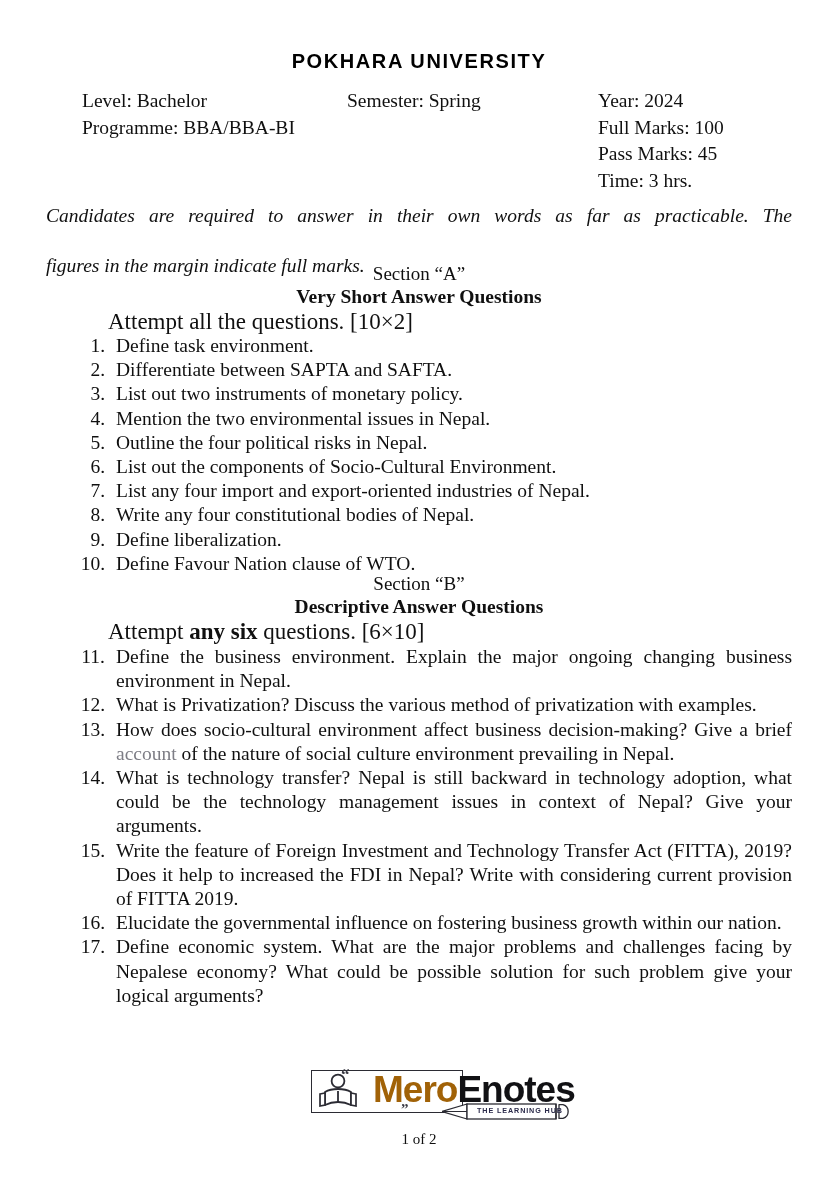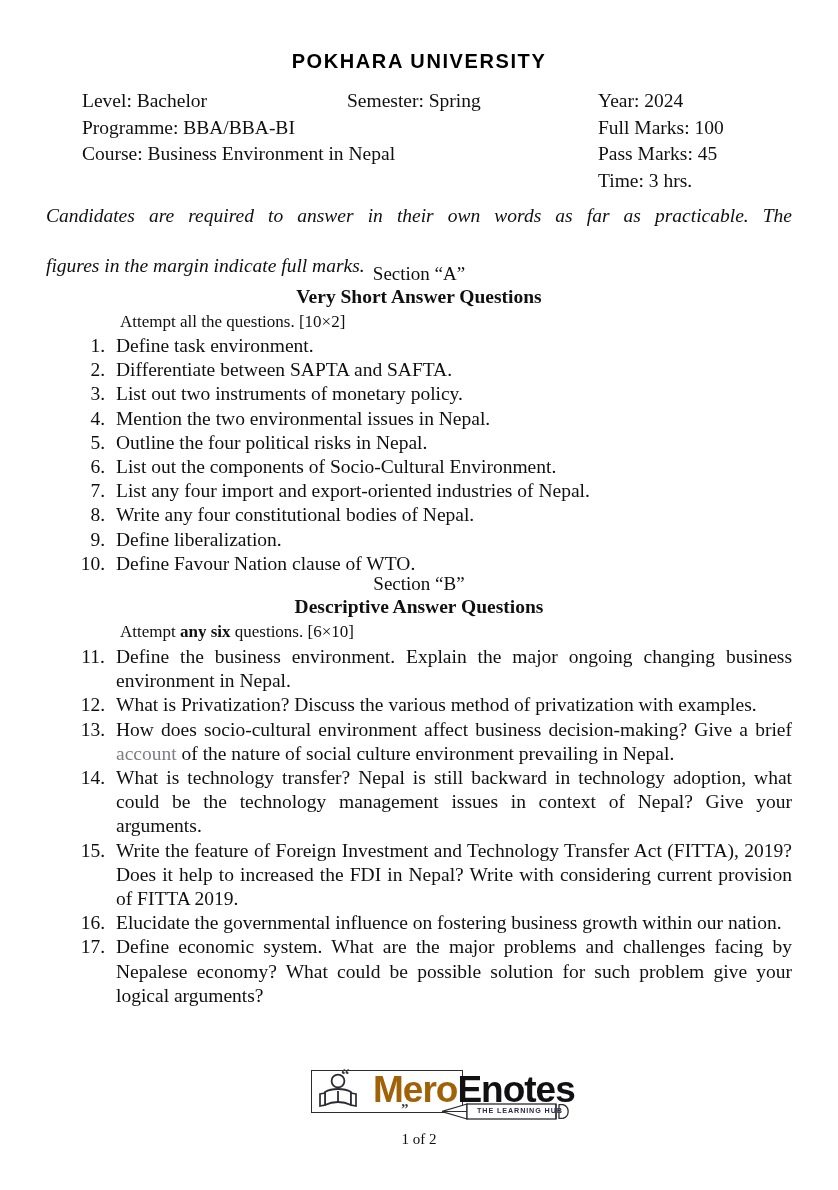--- a/index.html
+++ b/index.html
@@ -91,22 +91,22 @@
     width: 838px;
     text-align: center;
     font-size: 19.5px;
     font-weight: bold;
     line-height: 23px;
   }
 
   
   .attempt {
     position: absolute;
-    left: 120px;
-    font-size: 17px;
+    left: 108px;
+    font-size: 23px;
     line-height: 24px;
   }
   .attempt b { font-weight: bold; }
 
   
   .qlist {
     position: absolute;
     left: 55px;
     width: 737px;
   }
@@ -223,21 +223,20 @@
     <div class="meta-row">
       <span class="meta-left">Level: Bachelor</span>
       <span class="meta-mid">Semester: Spring</span>
       <span class="meta-right">Year: 2024</span>
     </div>
     <div class="meta-row">
       <span class="meta-left">Programme: BBA/BBA-BI</span>
       <span class="meta-right">Full Marks: 100</span>
     </div>
     <div class="meta-row">
-      <span class="meta-left">Course: Business Environment in Nepal</span>
       <span class="meta-right">Pass Marks: 45</span>
     </div>
     <div class="meta-row">
       <span class="meta-right">Time: 3 hrs.</span>
     </div>
   </div>
 
   <div class="note">
     <span class="l1">Candidates are required to answer in their own words as far as practicable. The</span>
     <span>figures in the margin indicate full marks.</span>

